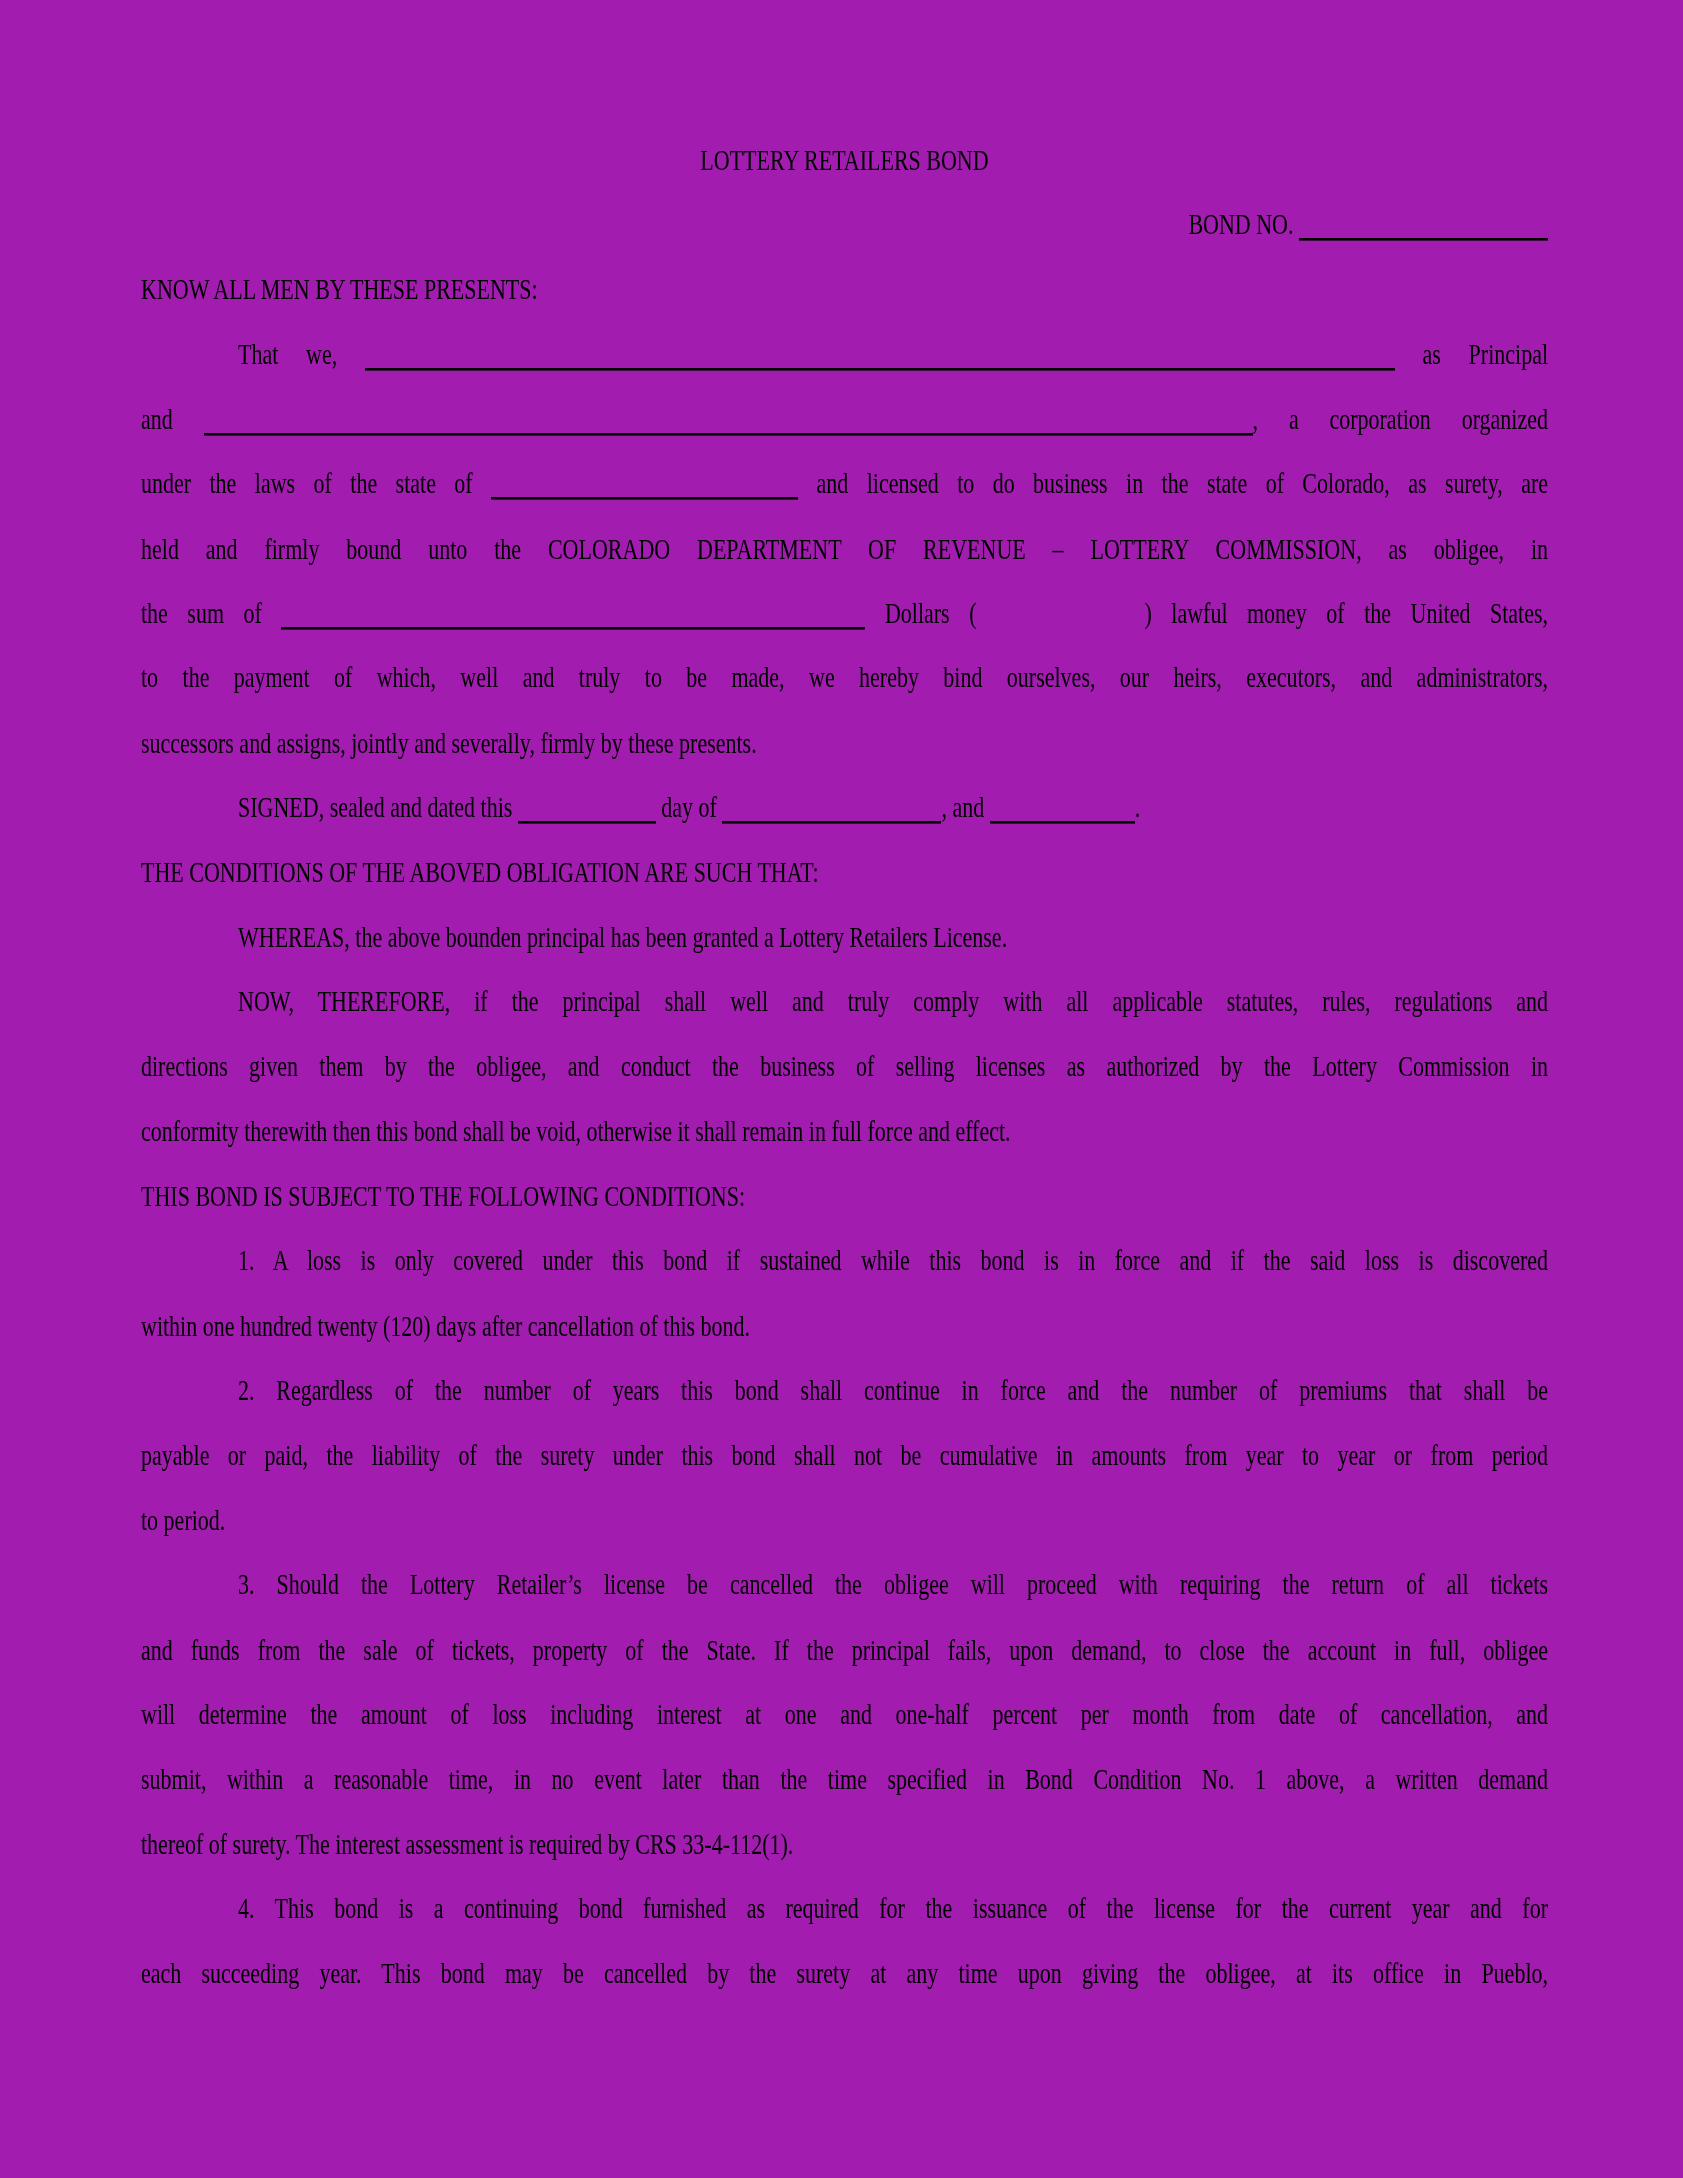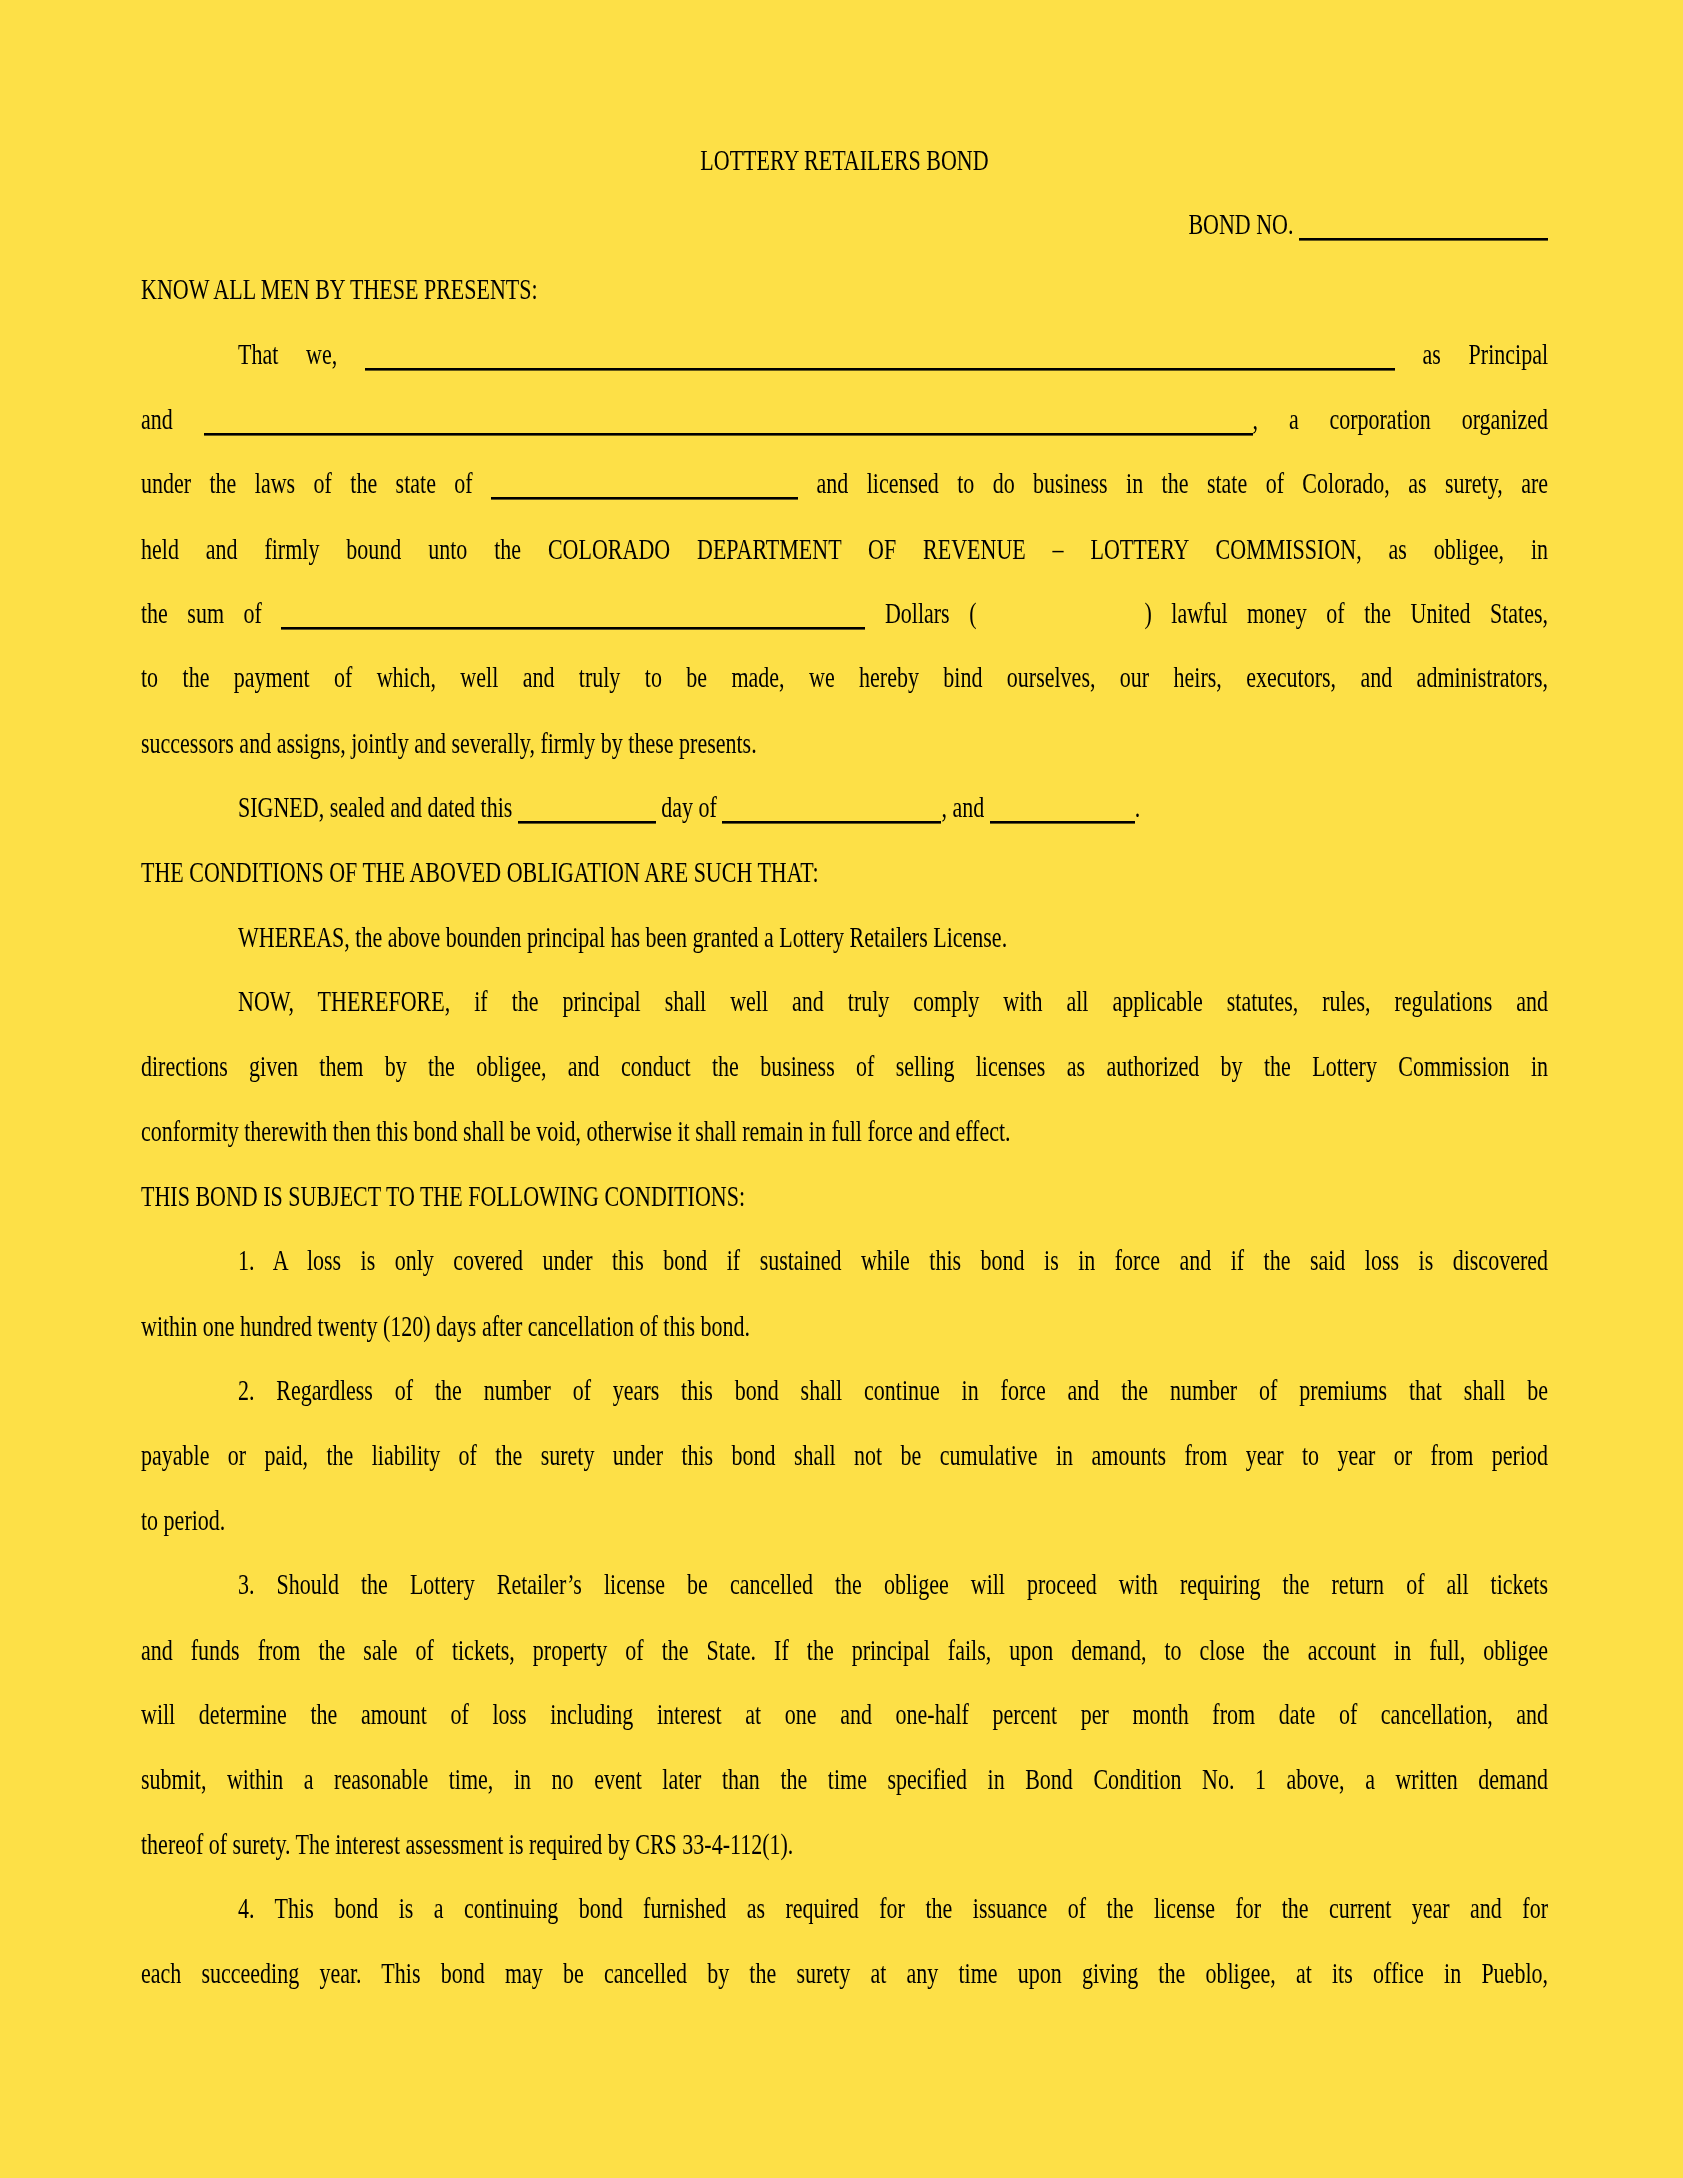--- a/index.html
+++ b/index.html
@@ -4,21 +4,21 @@
 <style>
   html, body {
     margin: 0;
     padding: 0;
     background: #ffffff;
   }
   .page {
     position: relative;
     width: 1683px;
     height: 2178px;
-    background: #fde047;
+    background: #a21caf;
     color: #000000;
     font-family: "Liberation Serif", "DejaVu Serif", serif;
     font-size: 22px;
     overflow: hidden;
   }
   .line {
     position: absolute;
     left: 141px;
     width: 1407px;
     height: 40px;

